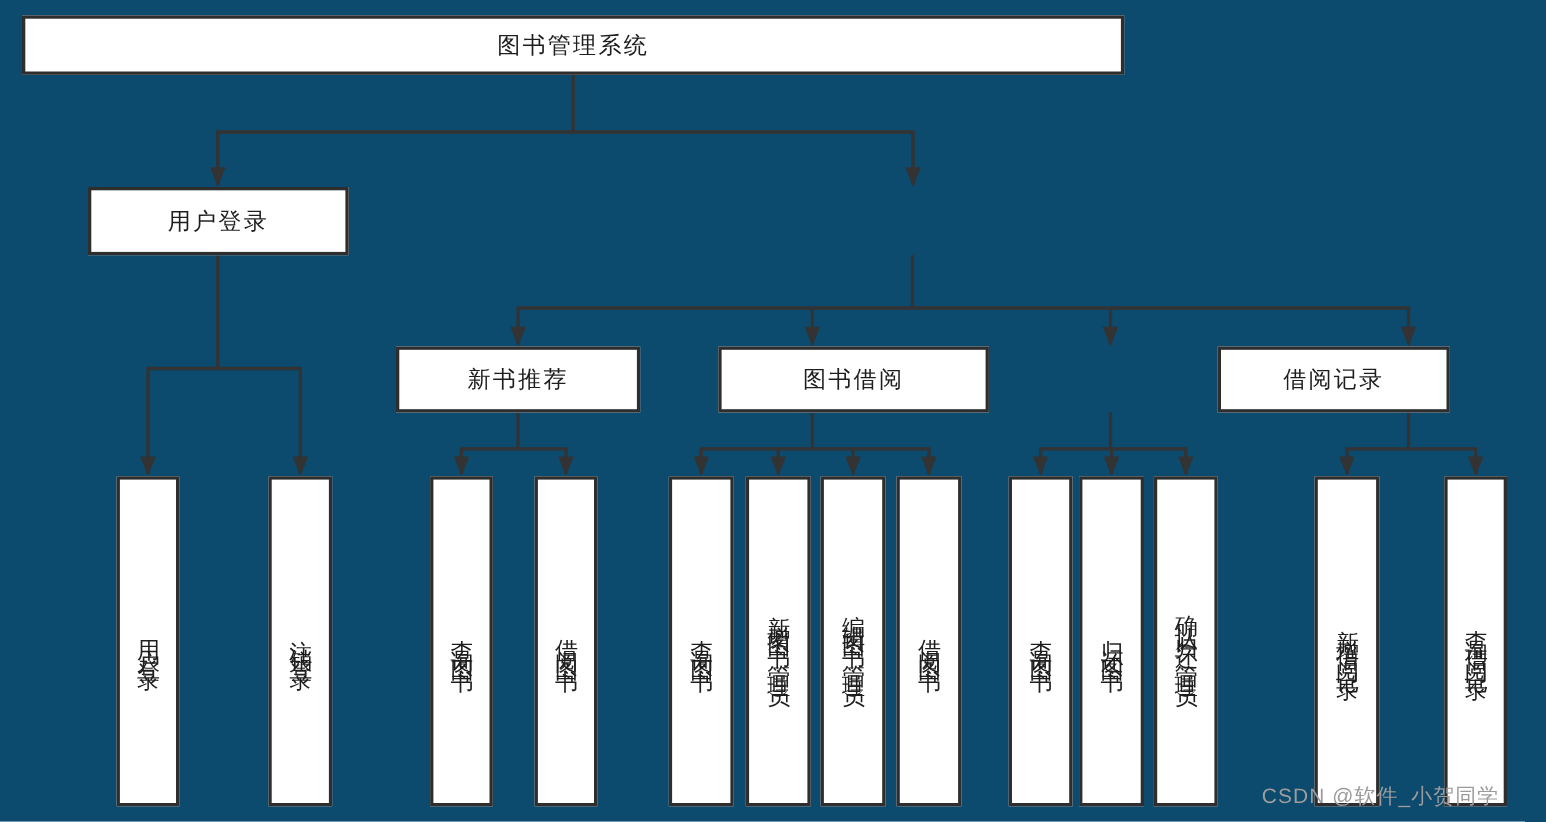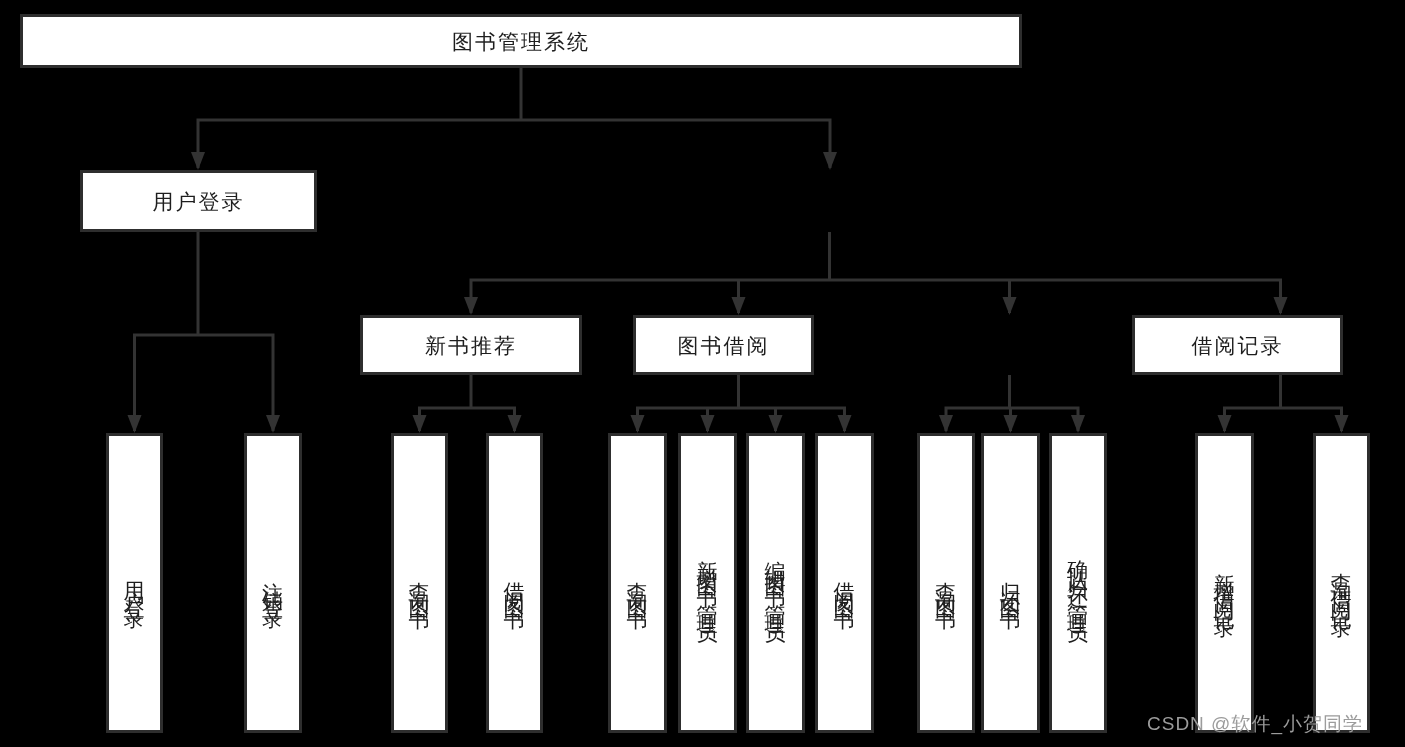--- a/index.html
+++ b/index.html
@@ -1,20 +1,20 @@
 <!DOCTYPE html>
 <html><head>
 <meta charset="utf-8">
 <style>
   html, body { margin: 0; padding: 0; background: #ffffff; }
   .stage {
     position: relative;
     width: 1405px;
     height: 747px;
-    background: #000000;
+    background: #0c4a6e;
     font-family: "Liberation Sans", sans-serif;
     overflow: hidden;
   }
   svg.connectors {
     position: absolute;
     left: 0; top: 0;
     width: 1405px; height: 747px;
   }
   .box {
     position: absolute;
@@ -114,22 +114,22 @@
       </g>
 
     </g>
   </svg>
 
   <div class="box" style="left:20px; top:14px; width:1002px; height:54px;">图书管理系统</div>
 
   <div class="box" style="left:80px; top:170px; width:237px; height:62px;">用户登录</div>
 
   <div class="box" style="left:360px; top:315px; width:222px; height:60px;">新书推荐</div>
-  <div class="box" style="left:633px; top:315px; width:181px; height:60px;">图书借阅</div>
-  <div class="box" style="left:1132px; top:315px; width:211px; height:60px;">借阅记录</div>
+  <div class="box" style="left:653px; top:315px; width:246px; height:60px;">图书借阅</div>
+  <div class="box" style="left:1107px; top:315px; width:211px; height:60px;">借阅记录</div>
 
   <div class="box v" style="left:106px; top:433px; width:57px; height:300px;">用户登录</div>
   <div class="box v" style="left:244px; top:433px; width:58px; height:300px;">注销登录</div>
 
   <div class="box v" style="left:391px; top:433px; width:57px; height:300px;">查询图书</div>
   <div class="box v" style="left:486px; top:433px; width:57px; height:300px;">借阅图书</div>
 
   <div class="box v" style="left:608px; top:433px; width:59px; height:300px;">查询图书</div>
   <div class="box v" style="left:678px; top:433px; width:59px; height:300px;">新增图书（管理员）</div>
   <div class="box v" style="left:746px; top:433px; width:59px; height:300px;">编辑图书（管理员）</div>

